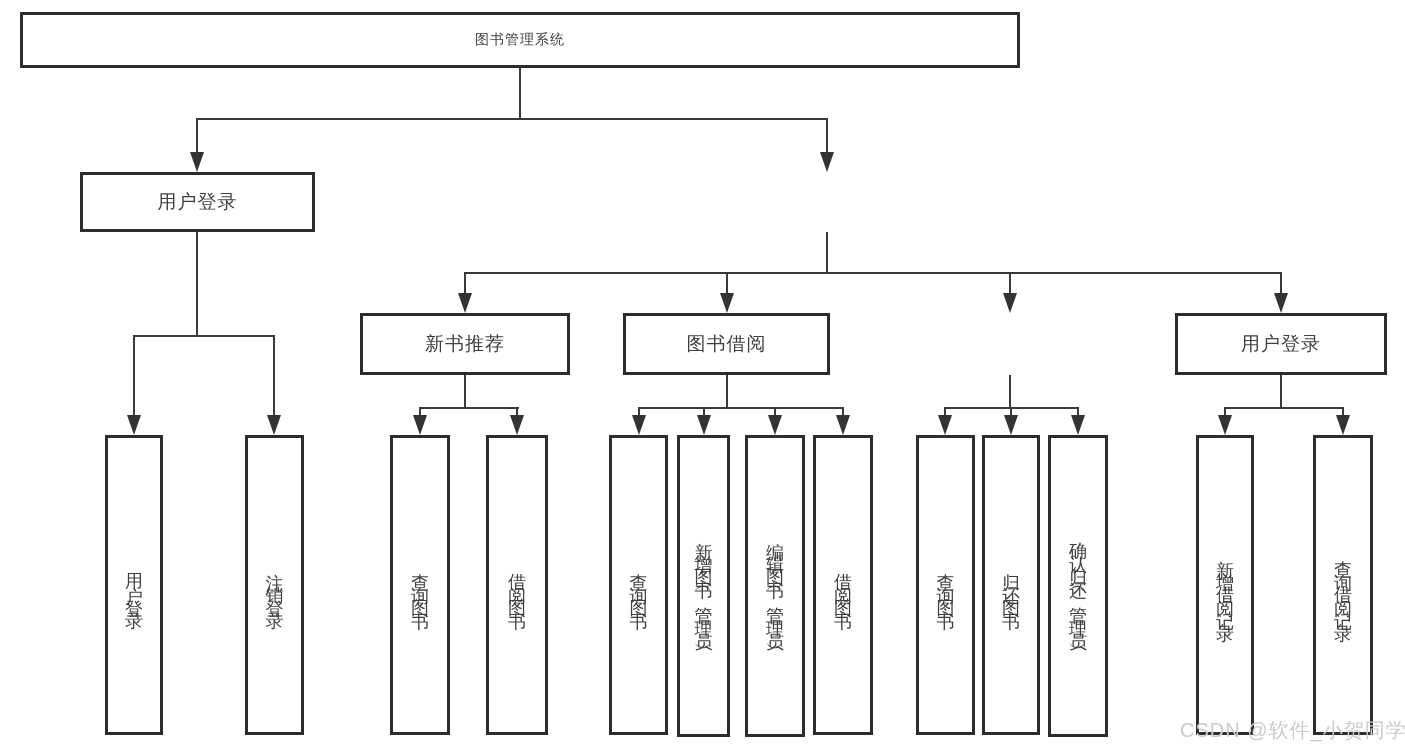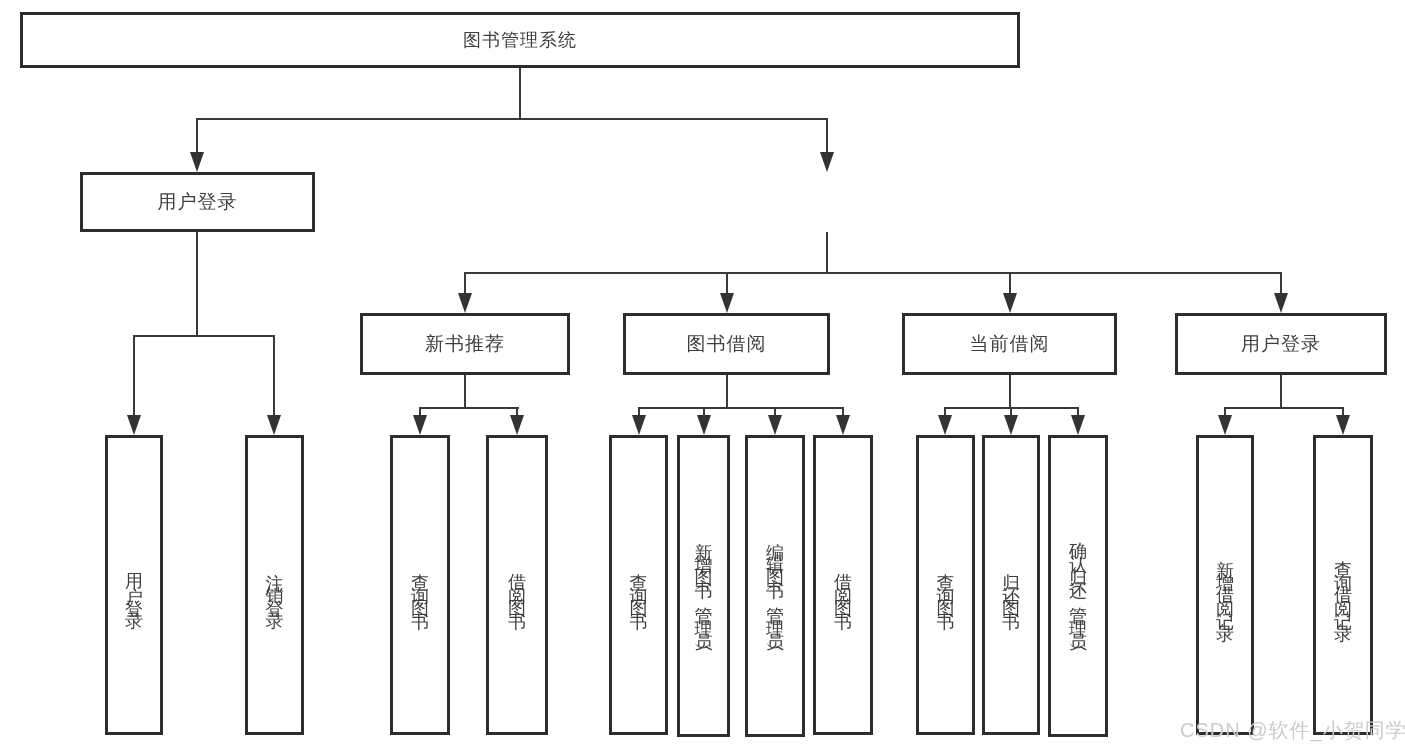--- a/index.html
+++ b/index.html
@@ -6,21 +6,21 @@
   .canvas {
     position:relative; width:1405px; height:747px; background:#ffffff;
     font-family:"Liberation Sans","DejaVu Sans",sans-serif; overflow:hidden;
   }
   .box {
     position:absolute; box-sizing:border-box; background:#ffffff;
     border:3px solid #2d2d2d; display:flex; align-items:center; justify-content:center;
     color:#3f3f3f;
   }
   .hbox { font-size:19px; letter-spacing:1px; }
-  .root { font-size:18px;text-align:right; }
+  .root { font-size:14px;text-align:right; }
   .vbox { font-size:18px; }
   .vtext { writing-mode:vertical-rl; text-orientation:upright; letter-spacing:13px; line-height:1; }
   .vline { position:absolute; width:2px; background:#3a3a3a; }
   .hline { position:absolute; height:2px; background:#3a3a3a; }
   .arrow {
     position:absolute; width:0; height:0;
     border-left:7px solid transparent; border-right:7px solid transparent;
     border-top:20px solid #333333;
   }
   .watermark {
@@ -64,23 +64,20 @@
   <div class="vline" style="left:1009px; top:272px; height:22px;"></div>
   <div class="arrow" style="left:1003px; top:293px;"></div>
   <div class="vline" style="left:1280px; top:272px; height:22px;"></div>
   <div class="arrow" style="left:1274px; top:293px;"></div>
 
   <div class="box hbox" style="left:360px; top:313px; width:210px; height:62px;">
     <span>新书推荐</span>
   </div>
   <div class="box hbox" style="left:623px; top:313px; width:207px; height:62px;">
     <span>图书借阅</span>
-  </div>
-  <div class="box hbox" style="left:902px; top:313px; width:215px; height:62px;">
-    <span>当前借阅</span>
   </div>
   <div class="box hbox" style="left:1175px; top:313px; width:212px; height:62px;">
     <span>用户登录</span>
   </div>
 
   <div class="vline" style="left:464px; top:375px; height:33px;"></div>
   <div class="hline" style="left:419px; top:407px; width:100px;"></div>
   <div class="vline" style="left:419px; top:407px; height:9px;"></div>
   <div class="arrow" style="left:413px; top:415px;"></div>
   <div class="vline" style="left:516px; top:407px; height:9px;"></div>

